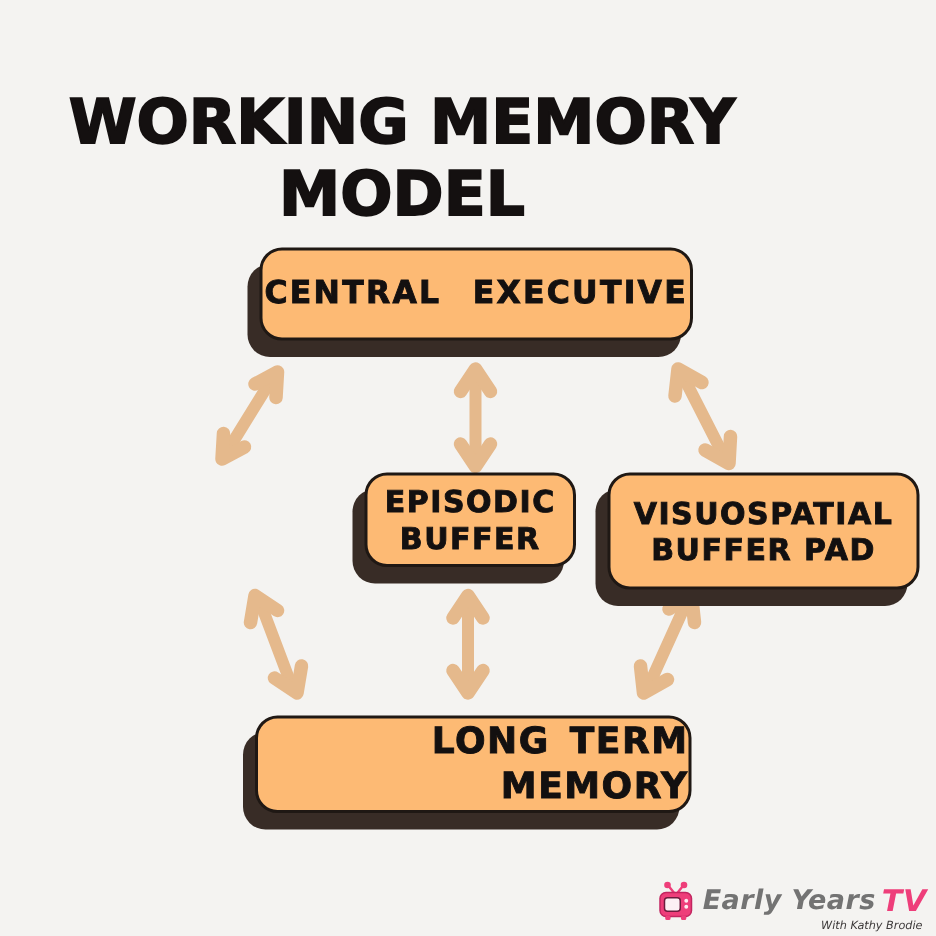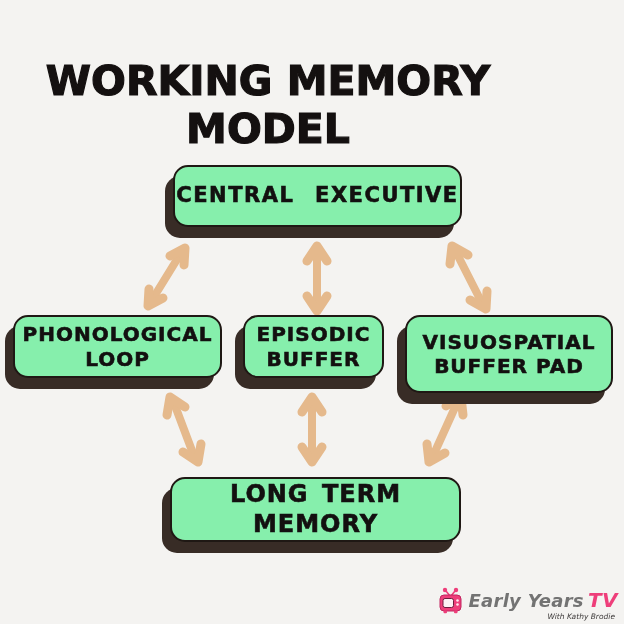--- a/index.html
+++ b/index.html
@@ -13,38 +13,38 @@
   .title{
     position:absolute;top:57px;left:0;width:536px;
     text-align:center;
     font-size:41px;font-weight:bold;
     color:#141010;
     letter-spacing:0px;
     -webkit-text-stroke:1.2px #141010;
   }
   .node{
     position:absolute;
-    background:#86efac;
+    background:#fdba74;
     border:2.5px solid #1f1814;
     border-radius:15px;
     box-shadow:-8px 11px 0 #382c26;
     display:flex;flex-direction:column;
     align-items:center;justify-content:center;
     color:#131010;
     font-weight:bold;
     text-align:center;
     line-height:1.22;
     box-sizing:border-box;
   }
   .node span{ -webkit-text-stroke:0.6px #131010; }
   .node-ce{left:173px;top:165px;width:289px;height:62px;font-size:21px;letter-spacing:1.5px;word-spacing:12px;}
   .node-pl{left:13px;top:315px;width:209px;height:63px;font-size:20px;letter-spacing:1px;}
   .node-eb{left:243px;top:315px;width:141px;height:63px;font-size:20px;letter-spacing:1px;}
   .node-vs{left:405px;top:315px;width:208px;height:78px;font-size:20px;letter-spacing:1px;}
-  .node-ltm{left:170px;top:477px;width:291px;height:65px;font-size:24px;letter-spacing:1px;word-spacing:4px;}
+  .node-ltm{left:170px;top:477px;width:291px;height:65px;font-size:24px;letter-spacing:1px;word-spacing:4px;text-align:right;}
   .arrows{position:absolute;left:0;top:0;width:624px;height:624px;pointer-events:none;}
   .arrows path{stroke:#e5b98c;fill:none;stroke-linecap:round;stroke-linejoin:round;}
   .arrows .shaft{stroke-width:8px;}
   .arrows .head{stroke-width:9px;}
   .logo{
     position:absolute;right:6px;top:586px;width:150px;
     display:flex;flex-direction:column;align-items:flex-end;
   }
   .logo-row{display:flex;align-items:center;gap:4px;}
   .logo-brand{
@@ -97,24 +97,20 @@
       <path class="shaft" d="M457,403 L433,456"></path>
       <path class="head" d="M446,406 L461,397 L463,415"></path>
       <path class="head" d="M445,453 L429,462 L427,444"></path>
     </g>
   </svg>
 
   <div class="node node-ce">
     <span>CENTRAL EXECUTIVE</span>
   </div>
 
-  <div class="node node-pl">
-    <span>PHONOLOGICAL</span>
-    <span>LOOP</span>
-  </div>
 
   <div class="node node-eb">
     <span>EPISODIC</span>
     <span>BUFFER</span>
   </div>
 
   <div class="node node-vs">
     <span>VISUOSPATIAL</span>
     <span>BUFFER PAD</span>
   </div>

